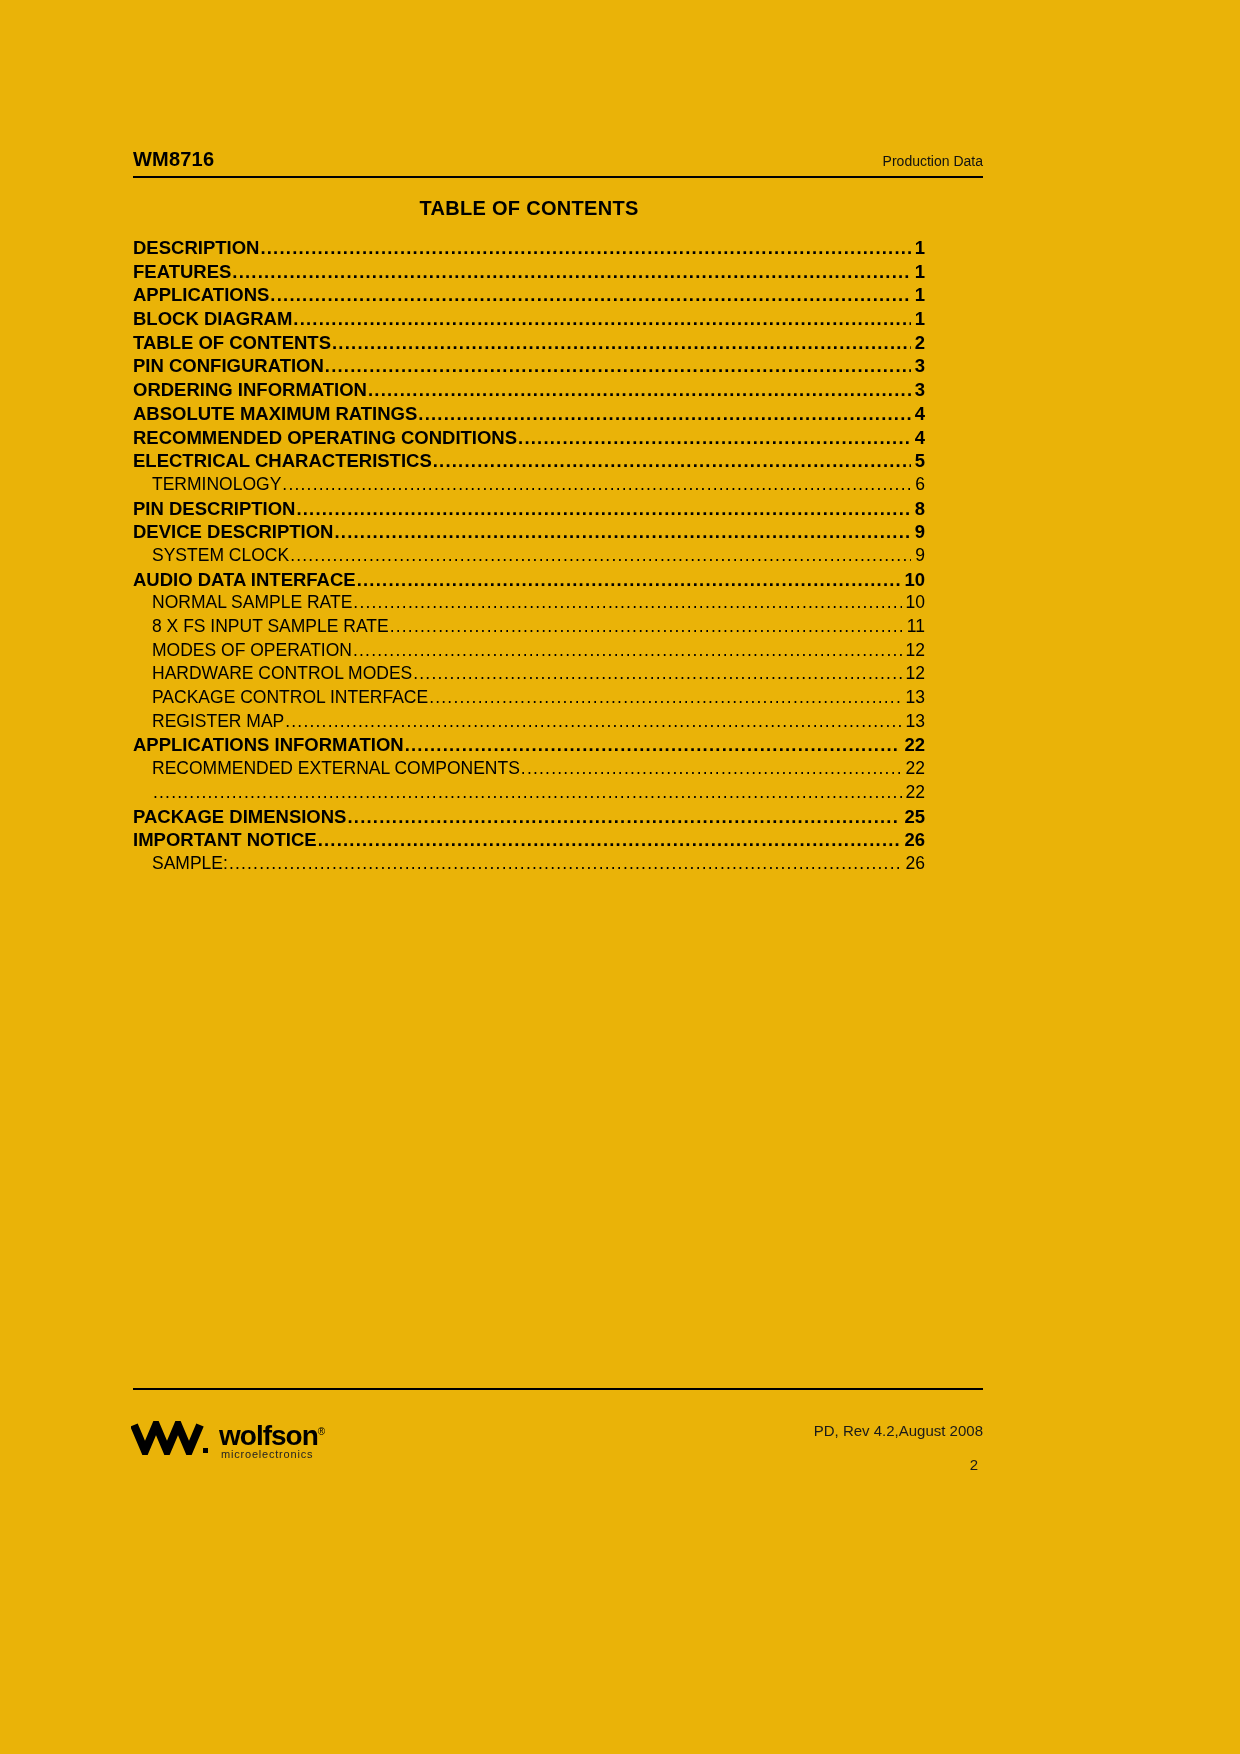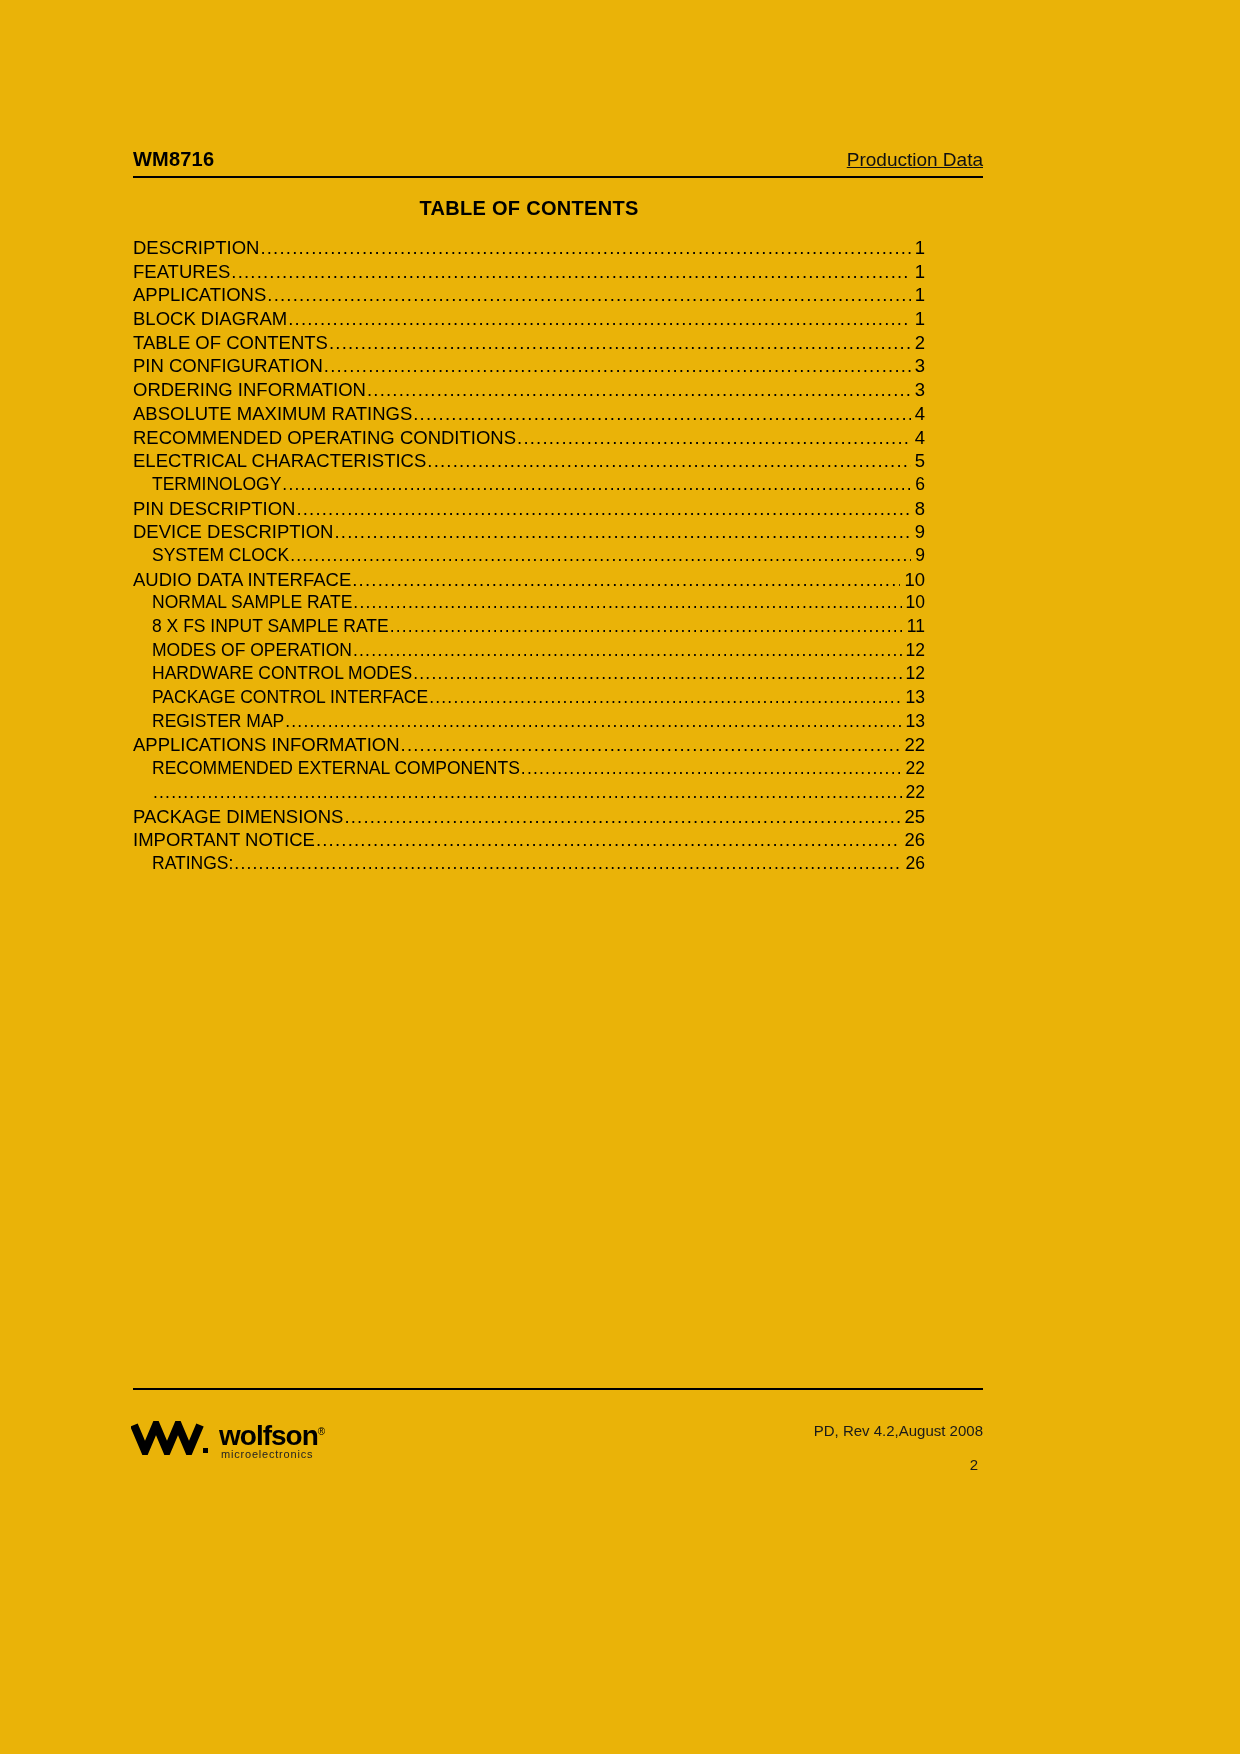--- a/index.html
+++ b/index.html
@@ -20,21 +20,21 @@
     left: 133px;
     top: 148px;
     width: 850px;
   }
   .header-row {
     display: flex;
     justify-content: space-between;
     align-items: baseline;
   }
   .doc-num { font-size: 20px; font-weight: bold; letter-spacing: 0.2px; }
-  .doc-type { font-size: 19px; color: #111; text-decoration: underline; }
+  .doc-type { font-size: 14px; color: #111; }
   .header-rule { border-bottom: 2px solid #000; margin-top: 5px; }
 
   
   .toc-title {
     position: absolute;
     left: 133px;
     top: 197px;
     width: 792px;
     text-align: center;
     font-size: 20px;
@@ -50,21 +50,21 @@
     width: 792px;
   }
   .toc-row {
     display: flex;
     align-items: baseline;
     height: 23.7px;
     line-height: 23.7px;
     font-size: 17.5px;
     cursor: pointer;
   }
-  .toc-row.lvl1 { font-weight: normal; font-size: 18.5px; }
+  .toc-row.lvl1 { font-weight: bold; font-size: 18.5px; }
   .toc-row.lvl2 { font-weight: normal; padding-left: 19px; }
   .toc-label { white-space: nowrap; }
   .dots {
     flex: 1;
     overflow: hidden;
     white-space: nowrap;
     margin: 0 1px;
   }
   .dots::after {
     content: "...................................................................................................................................................................................................................................................................";
@@ -259,21 +259,21 @@
       <span class="toc-label">PACKAGE DIMENSIONS</span>
       <span class="dots"></span>
       <span class="toc-page">25</span>
     </div>
       <div class="toc-row lvl1">
       <span class="toc-label">IMPORTANT NOTICE</span>
       <span class="dots"></span>
       <span class="toc-page">26</span>
     </div>
       <div class="toc-row lvl2">
-      <span class="toc-label">RATINGS:</span>
+      <span class="toc-label">SAMPLE:</span>
       <span class="dots"></span>
       <span class="toc-page">26</span>
     </div>
     </div>
 
   <div class="footer-rule"></div>
 
   <div class="logo">
     <svg class="logo-mark" width="80" height="34" viewBox="0 0 80 34" aria-hidden="true">
       <path d="M3,4 L14,30 L25,4 L36,30 L47,4 L58,30 L69,4" fill="none" stroke="#000" stroke-width="8" stroke-linecap="butt"></path>

